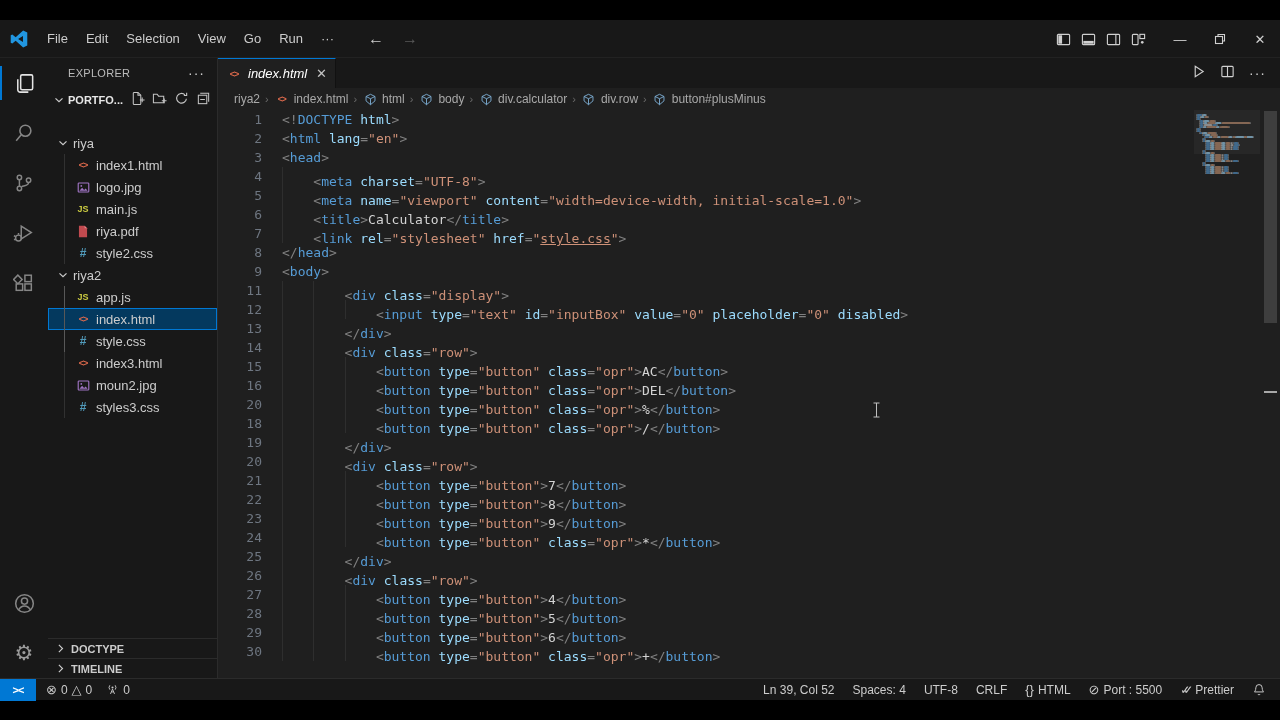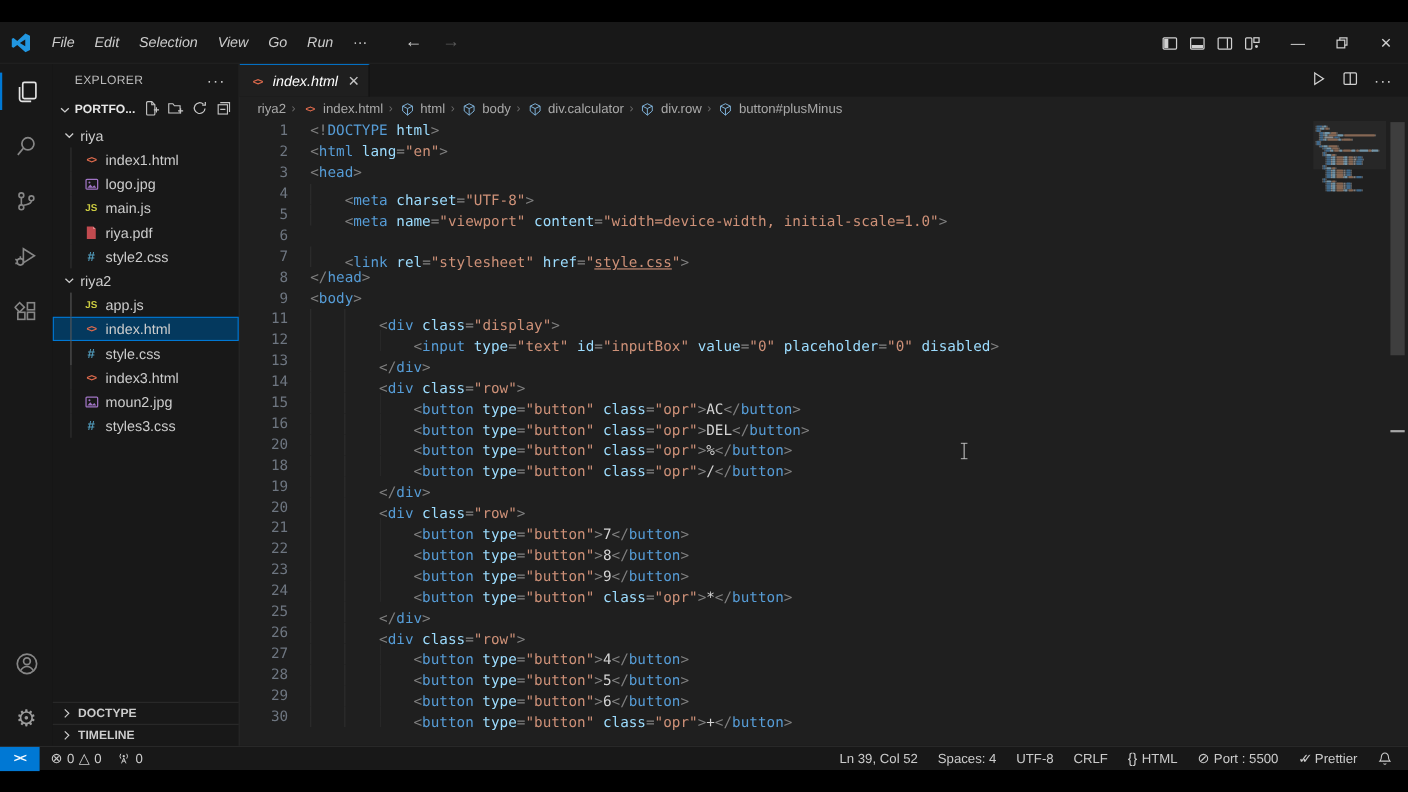--- a/index.html
+++ b/index.html
@@ -4,21 +4,21 @@
 <style>
   * { box-sizing: border-box; margin: 0; padding: 0; }
   html,body { width:1280px; height:720px; background:#000; overflow:hidden;
     font-family:"Liberation Sans", sans-serif; }
   .window { position:absolute; top:20px; left:0; width:1280px; height:680px;
     background:#181818; color:#cccccc; font-size:13px; }
 
   
   .titlebar { height:38px; display:flex; align-items:center; border-bottom:1px solid #222; position:relative; }
   .vslogo { width:38px; display:flex; justify-content:center; align-items:center; }
-  .menus { display:flex; align-items:center;font-style:italic; }
+  .menus { display:flex; align-items:center; }
   .menu-item { padding:4px 9px; border-radius:5px; color:#cccccc; cursor:default; }
   .nav-arrows { position:absolute; left:368px; display:flex; gap:18px; font-size:16px; }
   .arrow-fwd { color:#5a5a5a; }
   .searchbox { position:absolute; left:426px; top:7px; width:486px; height:24px;
     background:#1f1f1f; border:1px solid #383838; border-radius:6px;
     display:flex; align-items:center; justify-content:center; gap:7px; color:#cfcfcf; font-size:13px; }
   .tb-right { position:absolute; right:0; top:0; height:38px; display:flex; align-items:center; }
   .layout-icons { display:flex; gap:10px; margin-right:14px; }
   .layout-icons span { display:flex; }
   .winbtn { width:40px; height:38px; display:flex; align-items:center; justify-content:center; font-size:13px; color:#d0d0d0; }
@@ -32,21 +32,21 @@
   .gear { font-size:21px; color:#9a9a9a; }
 
   
   .sidebar { width:170px; background:#181818; border-right:1px solid #2b2b2b; display:flex; flex-direction:column; }
   .sb-header { height:30px; display:flex; align-items:center; justify-content:space-between; padding:0 12px 0 20px; }
   .sb-title { font-size:11px; color:#bbbbbb; letter-spacing:.3px; }
   .dots { color:#cccccc; font-size:14px; letter-spacing:1px; }
   .ws-row { height:24px; display:flex; align-items:center; padding:0 6px 0 4px; }
   .ws-label { font-weight:700; font-size:11px; color:#e7e7e7; margin-left:2px; white-space:nowrap; }
   .ws-actions { margin-left:auto; display:flex; gap:7px; align-items:center; }
-  .tree { position:relative; }
+  .tree { position:relative;margin-top:20px; }
   .tree-row { height:22px; display:flex; align-items:center; font-size:13px; color:#cccccc; position:relative; white-space:nowrap; }
   .tree-row.folder { padding-left:8px; gap:3px; }
   .tree-row.file { padding-left:27px; gap:5px; }
   .tree-row.selected { background:#04395e; outline:1px solid #0078d4; outline-offset:-1px; }
   .guide-n::before, .guide-a::before { content:""; position:absolute; left:16px; top:0; bottom:0; width:1px; }
   .guide-n::before { background:#313131; }
   .guide-a::before { background:#585858; }
   .fi { width:16px; display:inline-flex; justify-content:center; align-items:center; font-weight:700; flex:none; }
   .fi-html { color:#e06b4d; font-size:9px; letter-spacing:-1px; }
   .fi-js { color:#cbcb41; font-size:9px; }
@@ -430,20 +430,21 @@
             <div class="code-line">
               <span class="lnum">4</span>
               <span class="lsrc"><span class="tk-i"></span><span class="tk-p">&lt;</span><span class="tk-t">meta</span><span class="tk-x"> </span><span class="tk-a">charset</span><span class="tk-p">=</span><span class="tk-s">"UTF-8"</span><span class="tk-p">&gt;</span></span>
             </div>
             <div class="code-line">
               <span class="lnum">5</span>
               <span class="lsrc"><span class="tk-i"></span><span class="tk-p">&lt;</span><span class="tk-t">meta</span><span class="tk-x"> </span><span class="tk-a">name</span><span class="tk-p">=</span><span class="tk-s">"viewport"</span><span class="tk-x"> </span><span class="tk-a">content</span><span class="tk-p">=</span><span class="tk-s">"width=device-width, initial-scale=1.0"</span><span class="tk-p">&gt;</span></span>
             </div>
             <div class="code-line">
               <span class="lnum">6</span>
+              <span class="lsrc"><span class="tk-i"></span><span class="tk-p">&lt;</span><span class="tk-t">title</span><span class="tk-p">&gt;</span><span class="tk-x">Calculator</span><span class="tk-p">&lt;/</span><span class="tk-t">title</span><span class="tk-p">&gt;</span></span>
             </div>
             <div class="code-line">
               <span class="lnum">7</span>
               <span class="lsrc"><span class="tk-i"></span><span class="tk-p">&lt;</span><span class="tk-t">link</span><span class="tk-x"> </span><span class="tk-a">rel</span><span class="tk-p">=</span><span class="tk-s">"stylesheet"</span><span class="tk-x"> </span><span class="tk-a">href</span><span class="tk-p">=</span><span class="tk-s">"</span><span class="tk-su">style.css</span><span class="tk-s">"</span><span class="tk-p">&gt;</span></span>
             </div>
             <div class="code-line">
               <span class="lnum">8</span>
               <span class="lsrc"><span class="tk-p">&lt;/</span><span class="tk-t">head</span><span class="tk-p">&gt;</span></span>
             </div>
             <div class="code-line">

